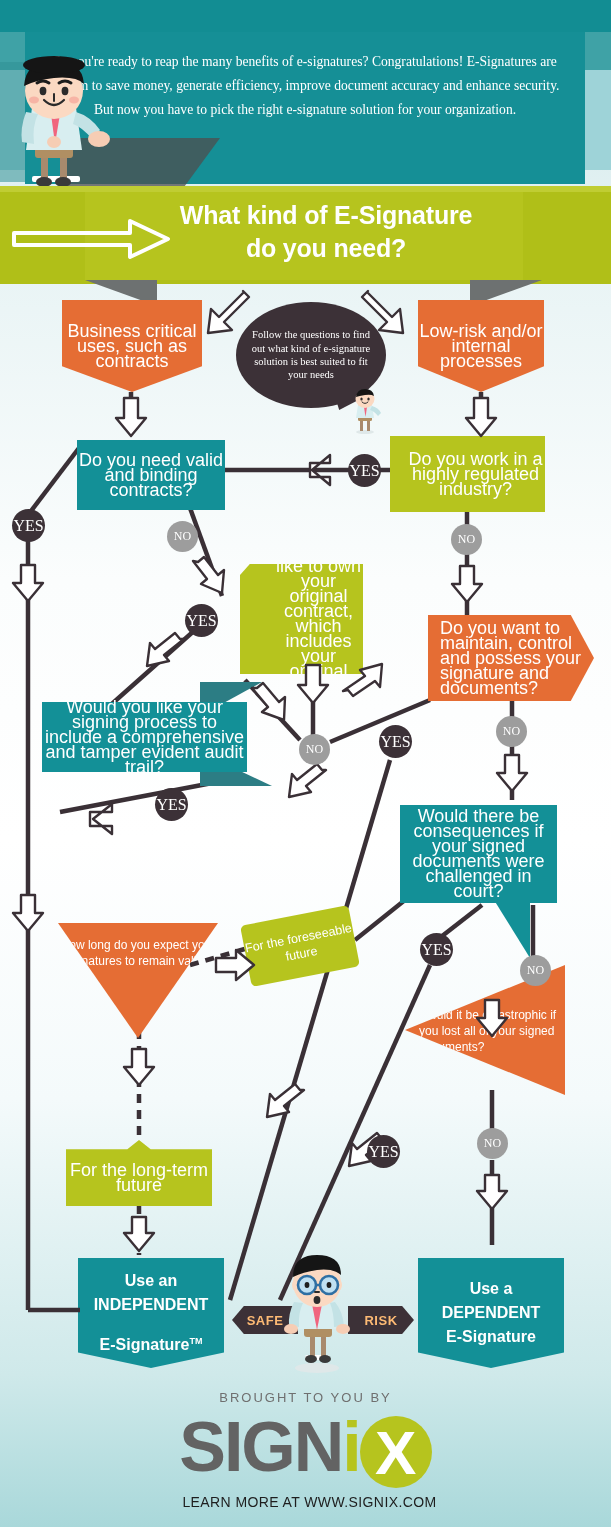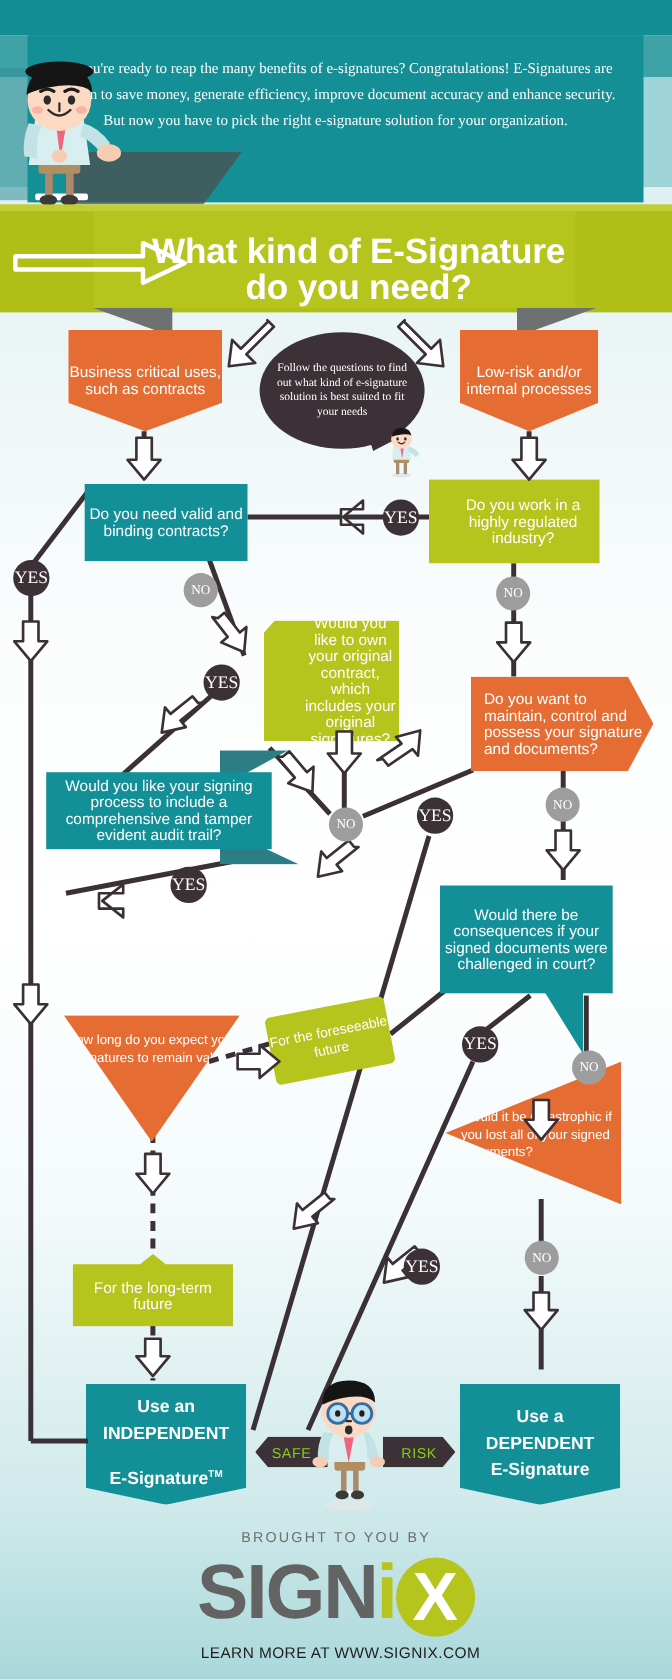--- a/index.html
+++ b/index.html
@@ -26,36 +26,36 @@
   }
   .hdr-shadow1 { position:absolute; left:0; top:62px; width:140px; height:120px; background:#2f8f93; opacity:.55; }
   .hdr-shadow2 { position:absolute; left:60px; top:138px; width:160px; height:48px; background:#4d4d4d; opacity:.75;
                  clip-path: polygon(0 0, 100% 0, 78% 100%, 0 100%); }
 
   
   .banner-strip { position:absolute; left:0; top:186px; width:611px; height:98px; background:#b0bf18; }
   .banner-strip-lt { position:absolute; left:0; top:186px; width:611px; height:6px; background:#c0cd33; }
   .banner-box { position:absolute; left:85px; top:192px; width:438px; height:88px; background:#b6c41e; }
   .banner-title {
-    position:absolute; left:130px; top:208px; width:392px; height:82px;
-    color:#ffffff; font-size:32px; font-weight:bold; line-height:33px;
+    position:absolute; left:130px; top:195px; width:392px; height:82px;
+    color:#ffffff; font-size:25px; font-weight:bold; line-height:33px;
     text-align:center; padding-top:4px; letter-spacing:-.2px;
   }
   .banner-arrow { position:absolute; left:12px; top:218px; width:160px; height:42px; }
   .banner-sh-l { position:absolute; left:85px; top:280px; width:72px; height:26px; background:#6d7171;
                  clip-path: polygon(0 0, 100% 0, 100% 100%, 0 0); }
   .banner-sh-r { position:absolute; left:470px; top:280px; width:72px; height:26px; background:#6d7171;
                  clip-path: polygon(0 0, 100% 0, 100% 0, 0 100%); }
 
   
   .char { position:absolute; }
 
   
   .node { position:absolute; color:#fff; display:flex; align-items:center; justify-content:center;
-          text-align:center; line-height:15px; font-size:14px; }
+          text-align:center; line-height:15px; font-size:18px; }
 
   .pent-down { clip-path: polygon(0 0, 100% 0, 100% 72%, 50% 100%, 0 72%); }
   .pent-right{ clip-path: polygon(0 0, 86% 0, 100% 50%, 86% 100%, 0 100%); }
 
   .bubble { position:absolute; background:#3c3137; border-radius:50%; color:#fff;
             font-family:"Liberation Serif", serif; font-size:10.5px; line-height:13.4px;
             text-align:center; display:flex; align-items:center; justify-content:center; padding:0 14px; }
   .bubble-tail { position:absolute; background:#3c3137;
                  clip-path: polygon(0 0, 100% 62%, 30% 100%); }
 
@@ -66,21 +66,21 @@
   .badge.no  { background:#9d9d9d; width:31px; height:31px; font-size:12px; }
 
   .tri-down  { clip-path: polygon(50% 100%, 0 0, 100% 0); }
   .tri-left  { clip-path: polygon(0 50%, 100% 0, 100% 100%); }
 
   
   .answer { position:absolute; background:#139097; color:#fff; font-size:16px; font-weight:bold;
             line-height:24px; text-align:center; display:flex; align-items:center; justify-content:center;
             clip-path: polygon(0 0, 100% 0, 100% 86%, 50% 100%, 0 86%); }
 
-  .tag { position:absolute; background:#3c3137; color:#84cc16; font-size:13px; font-weight:normal;
+  .tag { position:absolute; background:#3c3137; color:#fdba74; font-size:13px; font-weight:bold;
          display:flex; align-items:center; justify-content:center; letter-spacing:.5px; }
   .tag.safe { clip-path: polygon(0 50%, 18% 0, 100% 0, 100% 100%, 18% 100%); }
   .tag.risk { clip-path: polygon(0 0, 82% 0, 100% 50%, 82% 100%, 0 100%); }
 
   
   .foot { position:absolute; left:0; top:1390px; width:611px; height:137px; }
   .foot-b { position:absolute; left:0; top:0; width:611px; text-align:center;
             color:#6f6f6f; font-size:13px; letter-spacing:2px; }
   .logo { position:absolute; left:0; top:22px; width:611px; text-align:center; }
   .logo-txt { font-size:70px; font-weight:bold; color:#636363; letter-spacing:-2px; line-height:70px;

